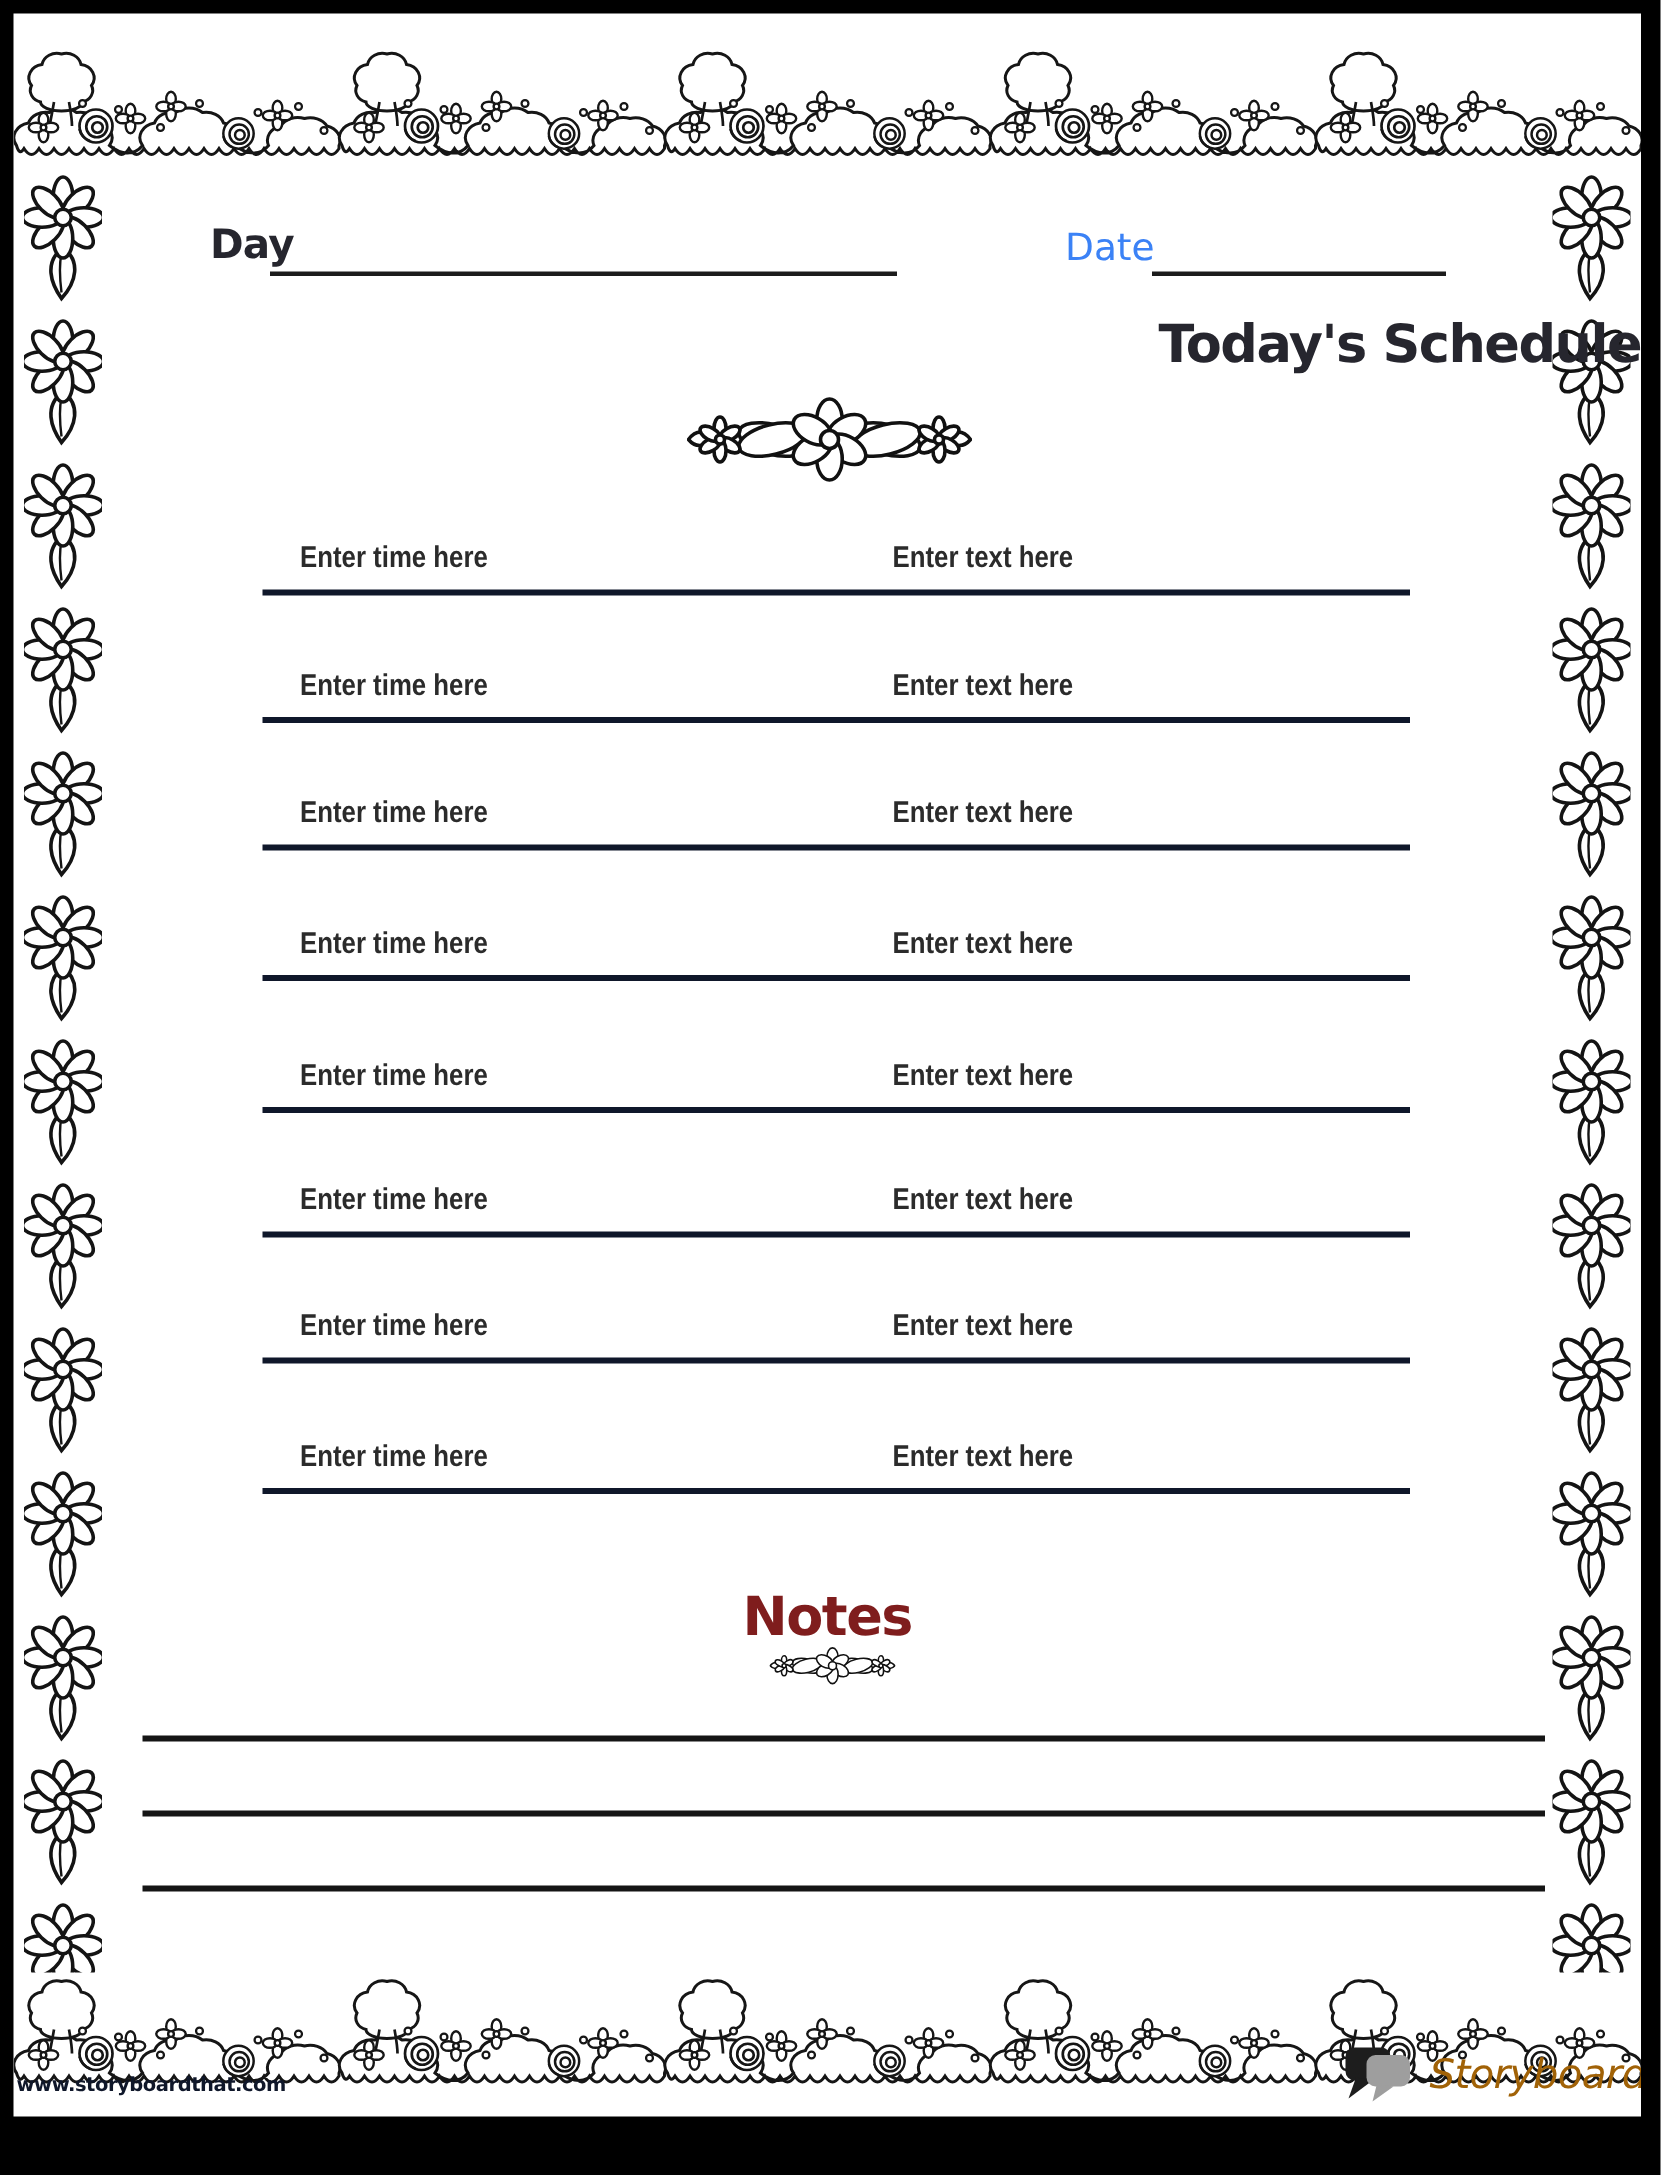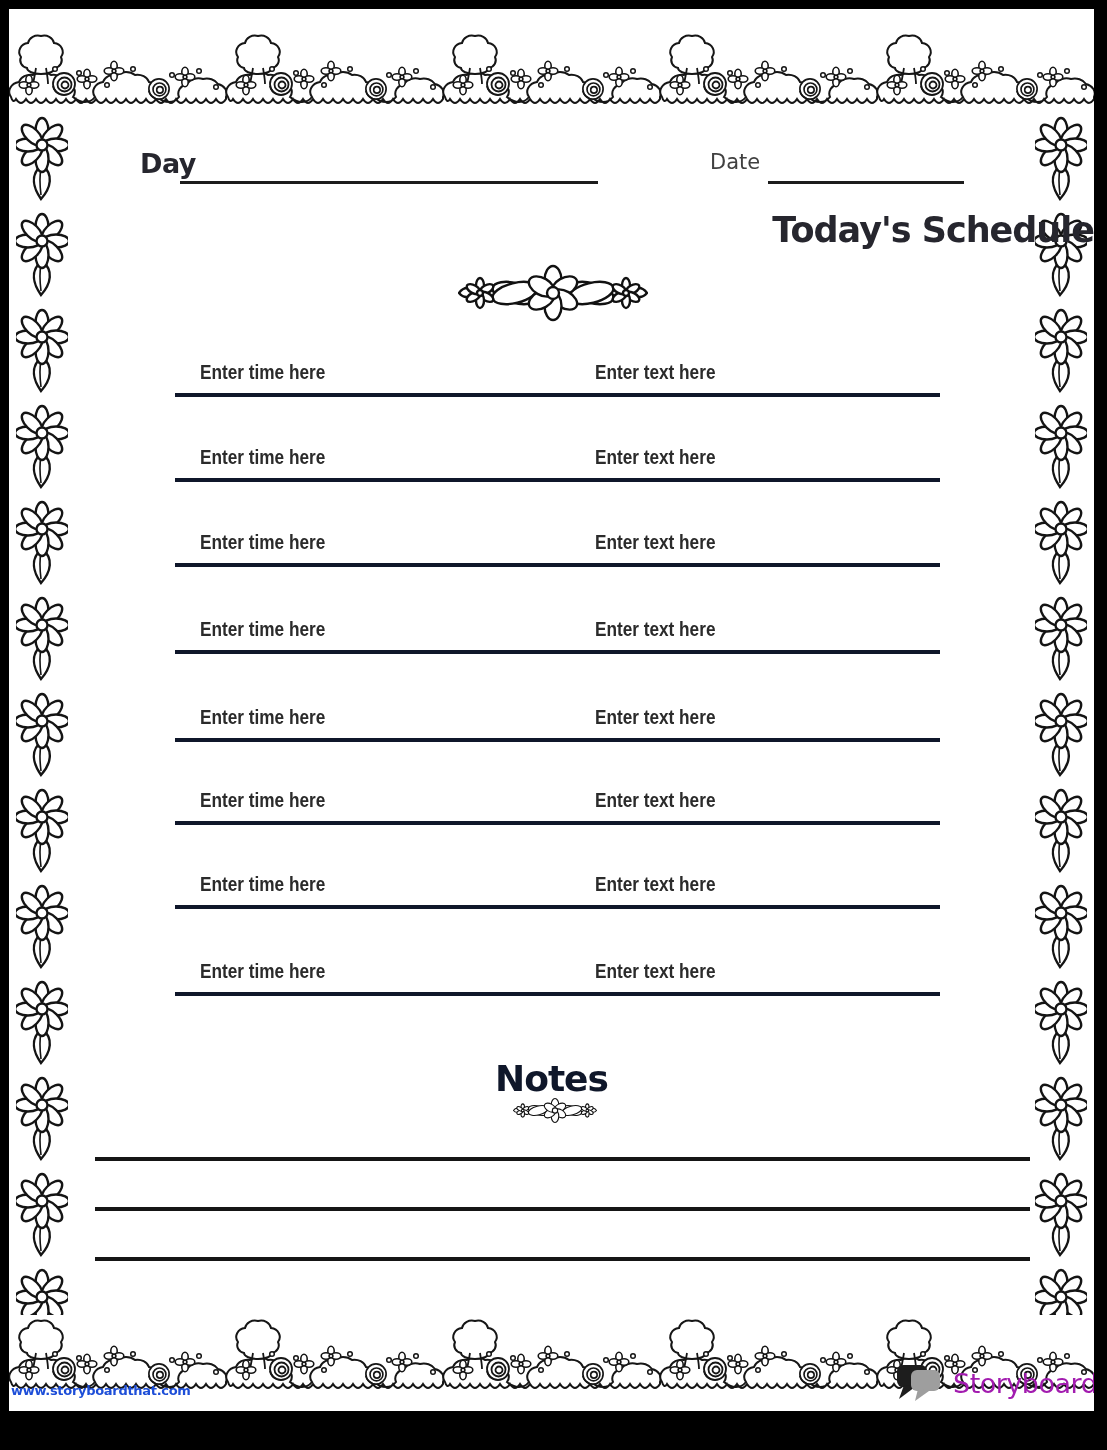--- a/index.html
+++ b/index.html
@@ -22,21 +22,21 @@
   .chain{position:absolute;top:94px;width:52px;height:1212px;}
   .chain.left{left:7px;}
   .chain.right{left:1026px;}
 
   .day-label{
     position:absolute;left:131px;top:139px;
     font-size:27px;font-weight:700;color:#26262e;letter-spacing:-0.5px;
   }
   .date-label{
     position:absolute;left:701px;top:141px;
-    font-size:21px;font-weight:400;color:#404040;
+    font-size:25px;font-weight:400;color:#3b82f6;
   }
   .day-line{position:absolute;left:171px;top:172px;width:418px;height:3px;background:#1c1c1c;}
   .date-line{position:absolute;left:759px;top:172px;width:196px;height:3px;background:#1c1c1c;}
 
   .doc-title{
     position:absolute;left:0;right:0;top:201px;text-align:right;
     font-size:35px;font-weight:700;color:#26262e;letter-spacing:-1px;
   }
   .title-divider{position:absolute;left:449px;top:254px;}
   .notes-divider{position:absolute;left:504px;top:1088px;}
@@ -50,34 +50,34 @@
     position:absolute;bottom:9px;white-space:nowrap;
     font-family:"Liberation Sans",sans-serif;font-weight:700;
     font-size:20px;color:#2b2b2b;
     transform:scaleX(.86);transform-origin:0 50%;
   }
   .ph.time{left:25px;}
   .ph.text{left:420px;}
 
   .notes-title{
     position:absolute;left:0;right:0;top:1049px;text-align:center;
-    font-size:36px;font-weight:700;color:#0f172a;letter-spacing:-1px;
+    font-size:36px;font-weight:700;color:#7f1d1d;letter-spacing:-1px;
   }
   .note-line{position:absolute;left:86px;width:935px;height:4px;background:#151515;}
 
   .site-url{
     position:absolute;left:2px;top:1374px;z-index:4;
-    font-size:13px;font-weight:700;color:#1d4ed8;letter-spacing:-0.3px;
+    font-size:13px;font-weight:700;color:#0f172a;letter-spacing:-0.3px;
   }
   .logo{
     position:absolute;left:886px;top:1352px;z-index:4;
     display:flex;align-items:center;height:44px;
   }
   .logo-text{font-size:27px;letter-spacing:-0.5px;white-space:nowrap;}
-  .logo-text .part1{color:#a21caf;}
+  .logo-text .part1{color:#a16207;font-style:italic;}
 </style>
 </head>
 <body>
 
 <svg width="0" height="0" style="position:absolute" aria-hidden="true">
   <defs>
     <g id="ff" stroke="#161616" stroke-width="1.6" fill="#fff">
       <ellipse cx="0" cy="-5" rx="3.2" ry="4.8"></ellipse>
       <ellipse cx="0" cy="5" rx="3.2" ry="4.8"></ellipse>
       <ellipse cx="-5" cy="0" rx="4.8" ry="3.2"></ellipse>

